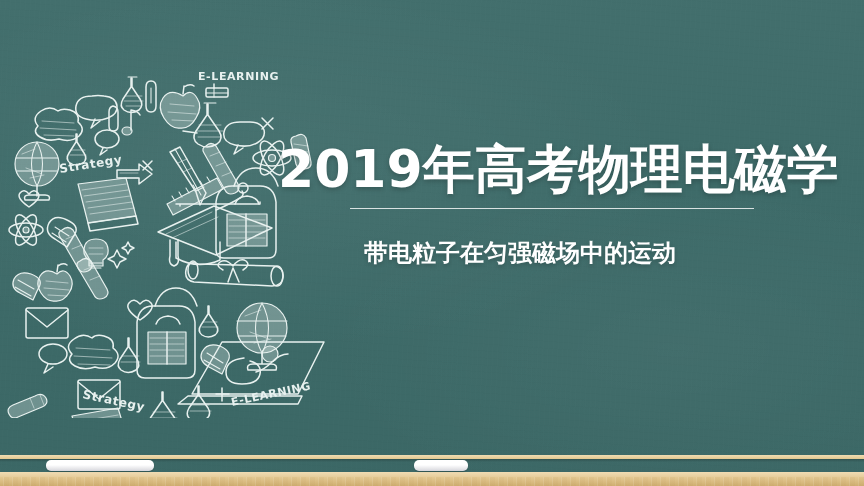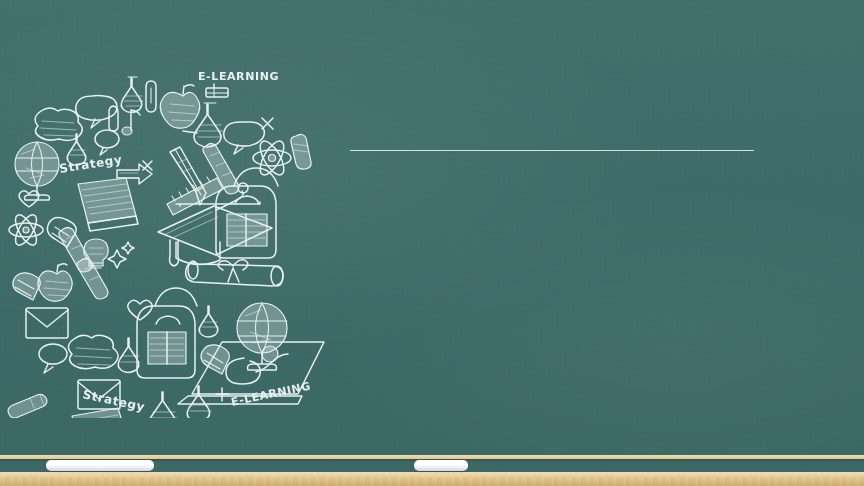--- a/index.html
+++ b/index.html
@@ -467,21 +467,23 @@
         <path class="dk" d="M44 58 L74 6 L176 6 L150 58 Z"></path>
         <path class="dk" d="M40 60 L154 60 L150 68 L30 68 Z"></path>
         <path class="dk" d="M96 22 q-18 2 -18 14 q0 12 16 12 q16 0 18 -10 q2 -10 -10 -13"></path>
         <path class="dk" d="M108 36 q8 -2 16 -10 q8 -8 16 -8"></path>
         <circle class="dk-fill" cx="122" cy="18" r="8"></circle>
       </g>
     </svg>
   </div>
 
   <div id="title-block">
+    <h1 id="main-title">2019年高考物理电磁学</h1>
     <div id="title-rule"></div>
+    <div id="subtitle">带电粒子在匀强磁场中的运动</div>
   </div>
 
   <div id="chalk-tray">
     <div class="tray-lip"></div>
     <div class="tray-groove">
       <div class="tray-shadow"></div>
     </div>
     <div class="tray-mid"></div>
     <div class="tray-front">
       <div class="tray-grain"></div>

